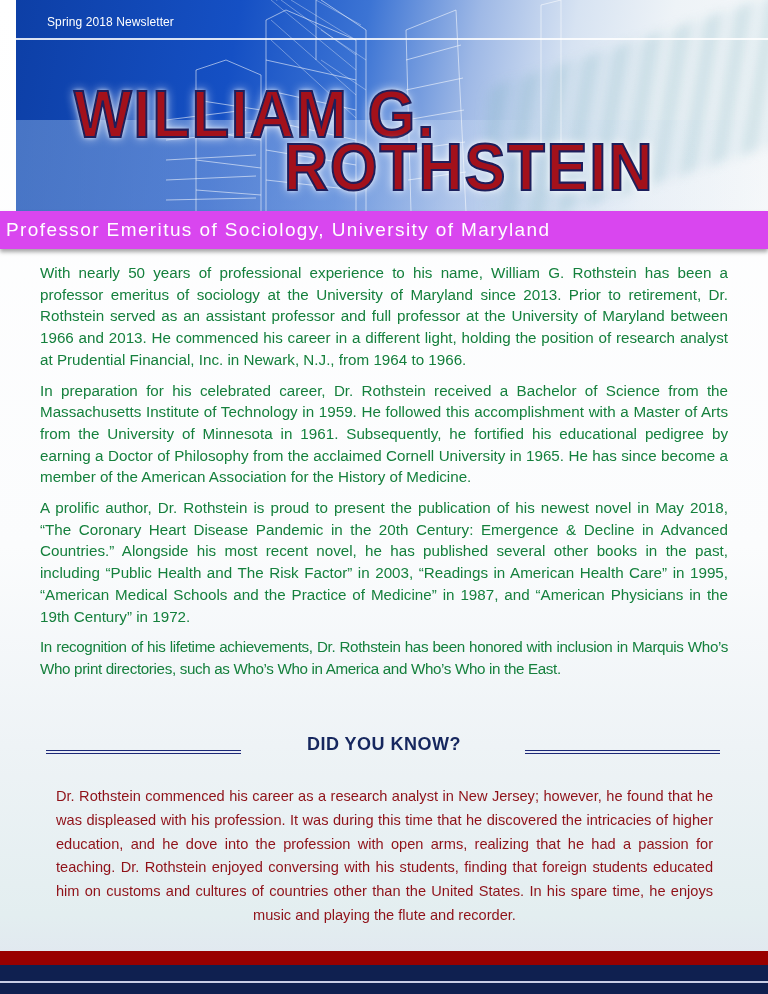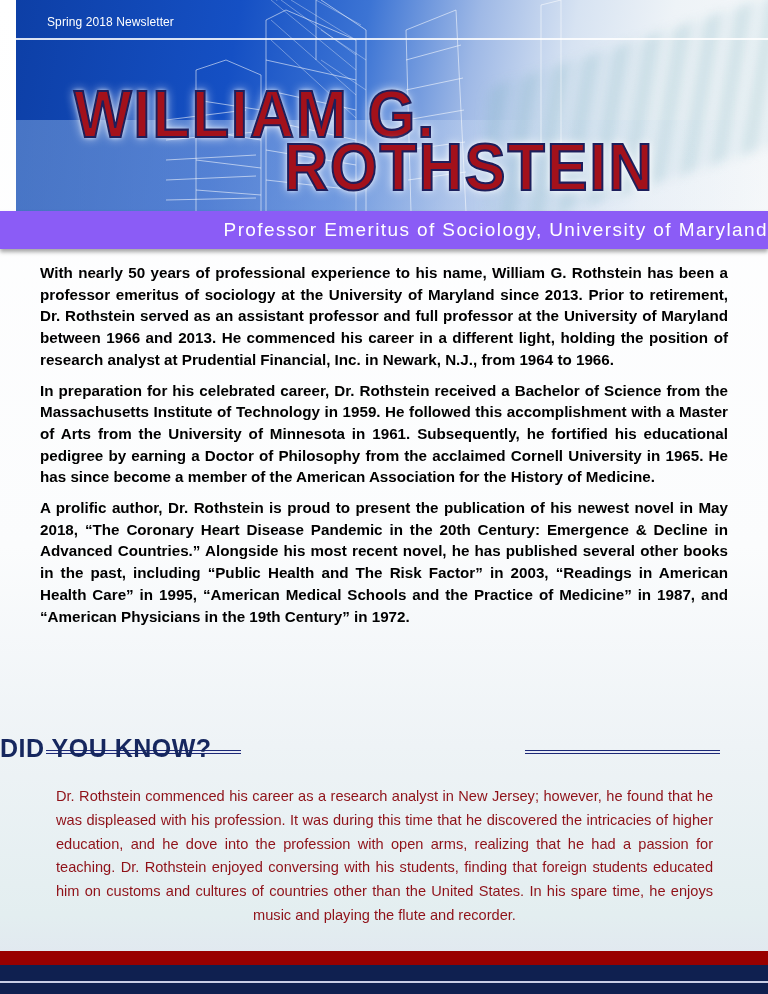--- a/index.html
+++ b/index.html
@@ -44,47 +44,47 @@
     text-shadow: 0 0 10px rgba(255,255,255,0.95), 0 0 4px rgba(255,255,255,0.9);
     transform: scaleY(1.08);
     transform-origin: top left;
     white-space: nowrap;
   }
   .title.line1 { left: 58px; top: 82px; }
   .title.line2 { left: 268px; top: 135px; }
 
   .subtitle-bar {
     position: absolute; left: 0; top: 211px; width: 768px; height: 38px;
-    background: #8b5cf6;
+    background: #d946ef;
     box-shadow: 0 3px 4px rgba(0,0,0,0.35);
-    display: flex; align-items: center; justify-content: flex-end;
+    display: flex; align-items: center; justify-content: flex-start;
   }
   .subtitle-bar span {
     color: #ffffff; font-size: 19px; letter-spacing: 1.4px; margin-left: 6px;
   }
 
   
   .content {
     position: absolute; left: 40px; top: 262px; width: 688px;
-    color: #000000; font-size: 15.2px; line-height: 21.7px; font-weight: bold;
+    color: #15803d; font-size: 15.2px; line-height: 21.7px;
   }
   .content p { text-align: justify; margin-bottom: 9px; }
   .content p.tight { letter-spacing: -0.35px; }
 
   
   .dyk-rule {
     position: absolute; top: 750px; height: 4px; width: 195px;
     border-top: 1px solid #1d2a78; border-bottom: 1.5px solid #1d2a78;
     background: #e9ecf6;
   }
   .dyk-rule.left { left: 46px; }
   .dyk-rule.right { left: 525px; }
   .dyk-heading {
-    position: absolute; left: 0; width: 768px; top: 734px; text-align: left;
-    color: #16275e; font-weight: bold; font-size: 25px; letter-spacing: 0.5px;
+    position: absolute; left: 0; width: 768px; top: 734px; text-align: center;
+    color: #16275e; font-weight: bold; font-size: 18px; letter-spacing: 0.5px;
   }
   .dyk-text {
     position: absolute; left: 56px; top: 773px; width: 657px;
     color: #8f1118; font-size: 14.6px; line-height: 23.8px;
     text-align: justify; text-align-last: center; margin-top: 12px;
   }
 
   
   .footer-red {
     position: absolute; left: 0; top: 951px; width: 768px; height: 14px; background: #990000;
@@ -128,20 +128,21 @@
 </div>
 
 <div class="subtitle-bar">
   <span>Professor Emeritus of Sociology, University of Maryland</span>
 </div>
 
 <div class="content">
   <p>With nearly 50 years of professional experience to his name, William G. Rothstein has been a professor emeritus of sociology at the University of Maryland since 2013. Prior to retirement, Dr. Rothstein served as an assistant professor and full professor at the University of Maryland between 1966 and 2013. He commenced his career in a different light, holding the position of research analyst at Prudential Financial, Inc. in Newark, N.J., from 1964 to 1966.</p>
   <p>In preparation for his celebrated career, Dr. Rothstein received a Bachelor of Science from the Massachusetts Institute of Technology in 1959. He followed this accomplishment with a Master of Arts from the University of Minnesota in 1961. Subsequently, he fortified his educational pedigree by earning a Doctor of Philosophy from the acclaimed Cornell University in 1965. He has since become a member of the American Association for the History of Medicine.</p>
   <p>A prolific author, Dr. Rothstein is proud to present the publication of his newest novel in May 2018, “The Coronary Heart Disease Pandemic in the 20th Century: Emergence &amp; Decline in Advanced Countries.” Alongside his most recent novel, he has published several other books in the past, including “Public Health and The Risk Factor” in 2003, “Readings in American Health Care” in 1995, “American Medical Schools and the Practice of Medicine” in 1987, and “American Physicians in the 19th Century” in 1972.</p>
+  <p class="tight">In recognition of his lifetime achievements, Dr. Rothstein has been honored with inclusion in Marquis Who’s Who print directories, such as Who’s Who in America and Who’s Who in the East.</p>
 </div>
 
 <div class="dyk-rule left"></div>
 <div class="dyk-heading">DID YOU KNOW?</div>
 <div class="dyk-rule right"></div>
 <div class="dyk-text">Dr. Rothstein commenced his career as a research analyst in New Jersey; however, he found that he was displeased with his profession. It was during this time that he discovered the intricacies of higher education, and he dove into the profession with open arms, realizing that he had a passion for teaching. Dr. Rothstein enjoyed conversing with his students, finding that foreign students educated him on customs and cultures of countries other than the United States. In his spare time, he enjoys music and playing the flute and recorder.</div>
 
 <div class="footer-red"></div>
 <div class="footer-navy"></div>
 <div class="footer-line"></div>

